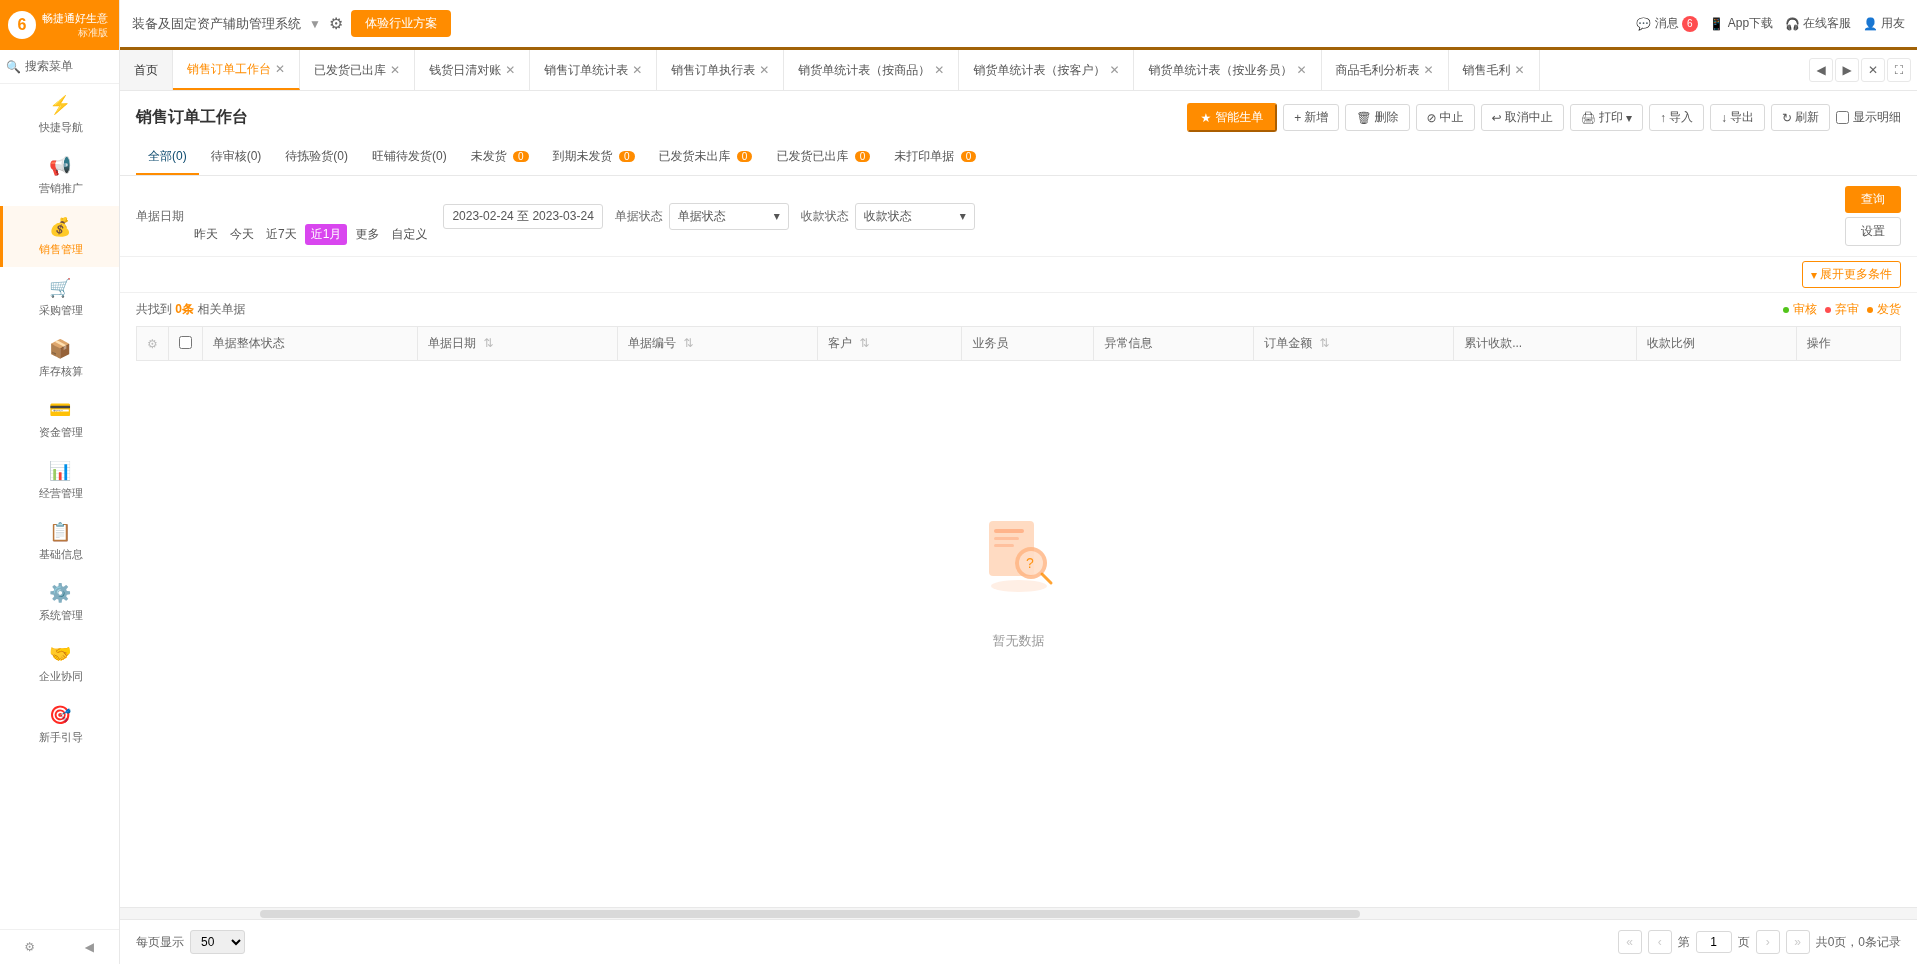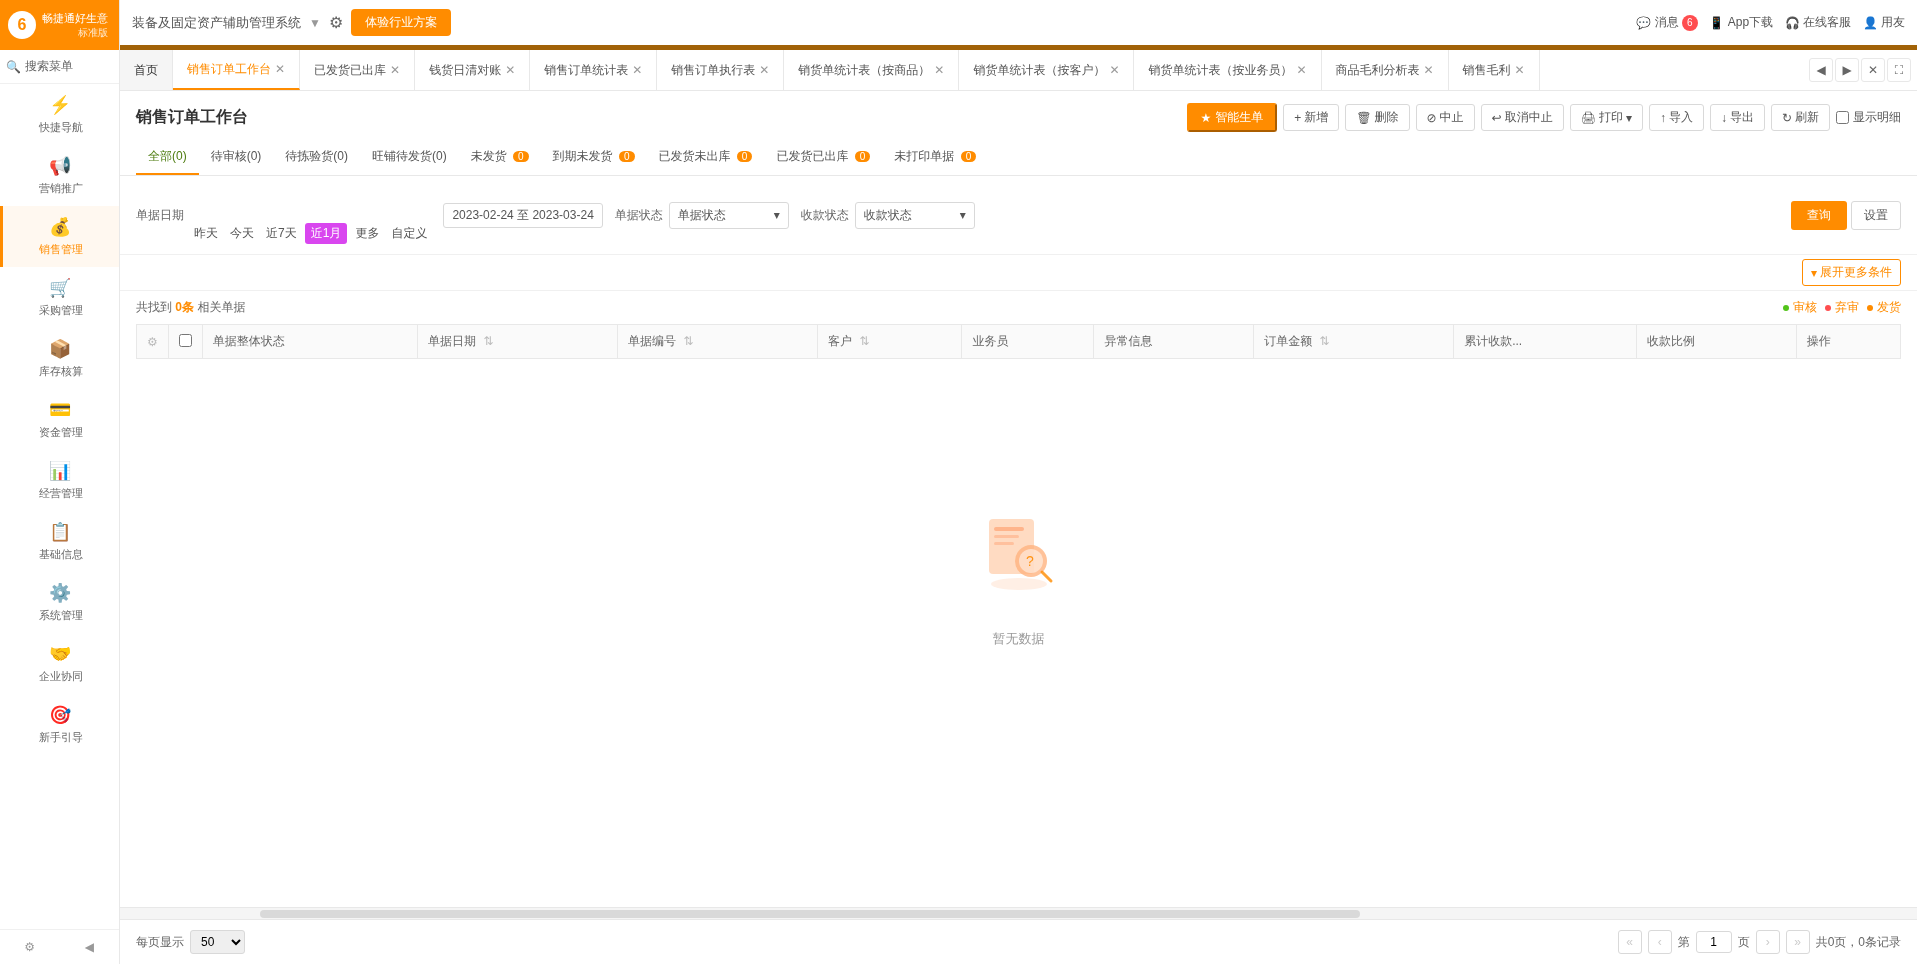--- a/index.html
+++ b/index.html
@@ -15,21 +15,21 @@
     .sidebar-nav-item.active { background: #fff8f0; color: #ff8c00; border-left-color: #ff8c00; }
     .sidebar-nav-item .nav-icon { font-size: 18px; }
     .sidebar-nav-item .nav-label { font-size: 11px; }
     .sidebar-bottom { margin-top: auto; border-top: 1px solid #f0f0f0; display: flex; }
     .sidebar-bottom-btn { flex: 1; display: flex; align-items: center; justify-content: center; padding: 10px; cursor: pointer; color: #999; }
 
     
     .main { flex: 1; display: flex; flex-direction: column; overflow: hidden; }
 
     
-    .topbar { background: #fff; height: 50px; display: flex; align-items: center; padding: 0 12px; border-bottom: 5px solid #a16207; gap: 8px; flex-shrink: 0; }
+    .topbar { background: #fff; height: 50px; display: flex; align-items: center; padding: 0 12px; border-bottom: 3px solid #a16207; gap: 8px; flex-shrink: 0; }
     .topbar-system-btn { background: #ff8c00; color: #fff; border: none; padding: 5px 14px; border-radius: 4px; cursor: pointer; font-size: 12px; }
     .topbar-actions { display: flex; align-items: center; gap: 12px; margin-left: auto; }
     .topbar-action-item { display: flex; align-items: center; gap: 3px; color: #555; cursor: pointer; font-size: 12px; }
     .badge { background: #ff4d4f; color: #fff; border-radius: 10px; padding: 0 5px; font-size: 10px; min-width: 16px; height: 16px; display: inline-flex; align-items: center; justify-content: center; }
     .topbar-gear { color: #666; cursor: pointer; font-size: 16px; }
 
     
     .tabbar { background: #fff; display: flex; align-items: center; border-bottom: 1px solid #e8e8e8; flex-shrink: 0; overflow: hidden; }
     .tab-item { display: flex; align-items: center; padding: 10px 14px; border-right: 1px solid #e8e8e8; cursor: pointer; white-space: nowrap; color: #555; font-size: 12px; gap: 4px; height: 40px; flex-shrink: 0; }
     .tab-item.active { background: #fff; color: #ff8c00; border-bottom: 2px solid #ff8c00; }
@@ -44,21 +44,21 @@
     
     .page-header { display: flex; align-items: center; justify-content: space-between; padding: 12px 16px 8px; flex-shrink: 0; }
     .page-title { font-size: 16px; font-weight: bold; color: #333; }
     .page-actions { display: flex; align-items: center; gap: 6px; }
     .btn { border: 1px solid #d9d9d9; background: #fff; color: #555; padding: 4px 10px; border-radius: 3px; cursor: pointer; font-size: 12px; display: flex; align-items: center; gap: 3px; }
     .btn-smart { background: #ff8c00; color: #fff; border-color: #ff8c00; padding: 4px 12px; border-radius: 3px; cursor: pointer; font-size: 12px; display: flex; align-items: center; gap: 4px; }
 
     
     .sub-tabs { display: flex; align-items: center; padding: 0 16px; border-bottom: 1px solid #e8e8e8; flex-shrink: 0; }
     .sub-tab { padding: 8px 12px; cursor: pointer; color: #555; font-size: 12px; border-bottom: 2px solid transparent; white-space: nowrap; }
-    .sub-tab.active { color: #4d7c0f; border-bottom-color: #ff8c00; }
+    .sub-tab.active { color: #0c4a6e; border-bottom-color: #ff8c00; }
     .sub-tab .count-badge { background: #ff4d4f; color: #fff; border-radius: 10px; padding: 0 5px; font-size: 10px; margin-left: 3px; }
     .sub-tab .count-badge.orange { background: #ff8c00; }
 
     
     .filter-area { padding: 10px 16px; display: flex; align-items: center; gap: 12px; flex-wrap: wrap; flex-shrink: 0; border-bottom: 1px solid #f0f0f0; }
     .filter-group { display: flex; align-items: center; gap: 6px; }
     .filter-label { color: #666; font-size: 12px; white-space: nowrap; }
     .filter-date-btns { display: flex; align-items: center; gap: 4px; margin-top: 37px; }
     .filter-date-btn { color: #555; cursor: pointer; font-size: 12px; padding: 2px 4px; }
     .filter-date-btn.active { color: #fff; background: #d946ef; border-radius: 3px; padding: 2px 6px; }
@@ -336,21 +336,21 @@
           <span>▾</span>
         </div>
       </div>
       <div class="filter-group">
         <span class="filter-label">收款状态</span>
         <div class="filter-select">
           <span>收款状态</span>
           <span>▾</span>
         </div>
       </div>
-      <div style="display:flex; flex-direction: row; gap:4px; margin-left: auto;">
+      <div style="display:flex; flex-direction: column; gap:4px; margin-left: auto;">
         <button class="query-btn">查询</button>
         <button class="set-btn">设置</button>
       </div>
     </div>
 
     <div style="padding: 4px 16px; border-bottom: 1px solid #f0f0f0; display:flex; justify-content:center;">
       <div class="expand-btn">
         <span>▾</span>
         <span>展开更多条件</span>
       </div>

